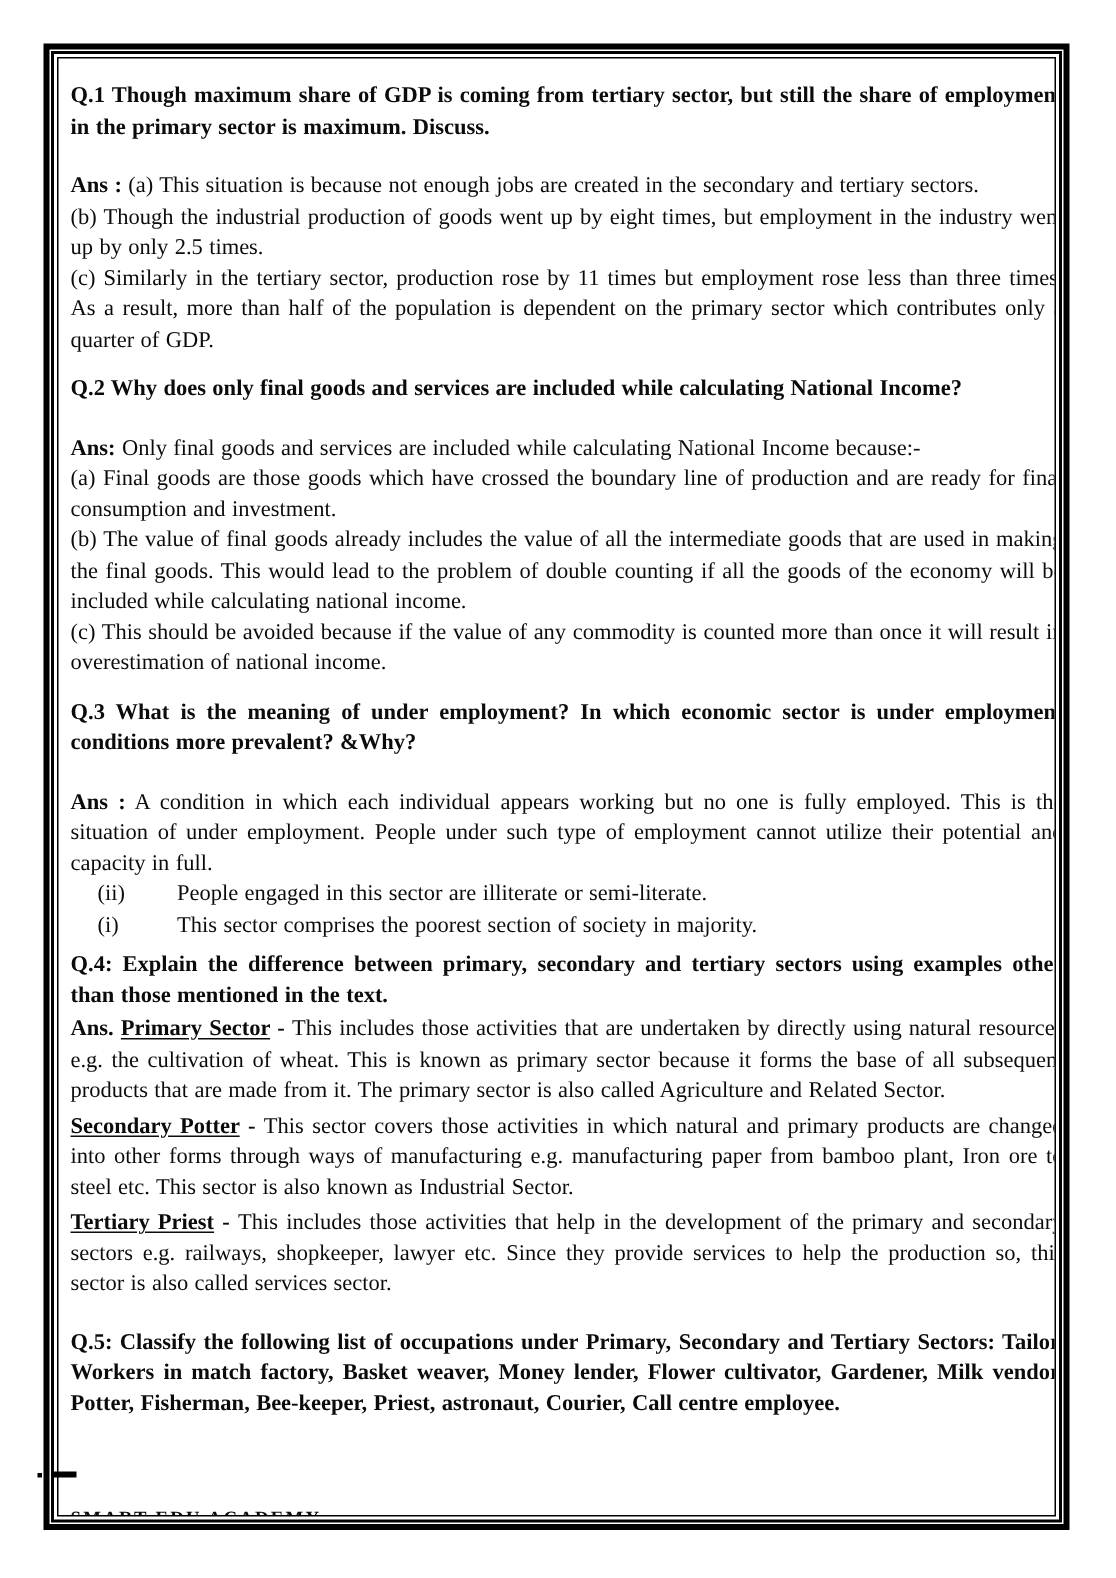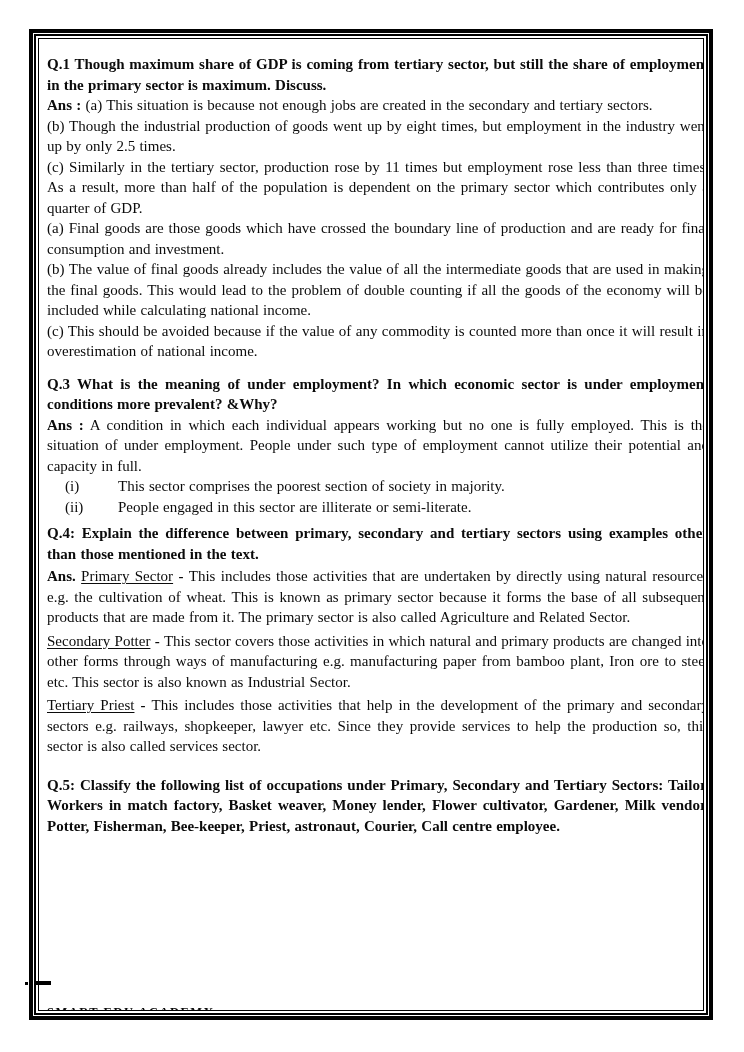--- a/index.html
+++ b/index.html
@@ -13,22 +13,22 @@
          border:4px solid #000;box-sizing:border-box}
   .frame-mid{position:absolute;inset:1px;border:2px solid #000}
   .frame-inner{position:absolute;inset:2px;border:1px solid #000}
   .content{position:absolute;inset:0;overflow:hidden}
   
   .doc{margin-left:8px;width:662px;font-size:15px;line-height:20.5px;
        text-align:justify;word-spacing:0.5px}
   p{margin:0;padding:0}
   .q{font-weight:bold}
   .b{font-weight:bold}
-  .bu{font-weight:normal;text-decoration:underline;text-underline-offset:2px}
-  .mt15{margin-top:15px}.mt19{}.mt18{margin-top:18px}
+  .bu{font-weight:bold;text-decoration:underline;text-underline-offset:2px}
+  .mt15{margin-top:15px}.mt19{margin-top:19px}.mt18{margin-top:18px}
   .mt12{margin-top:12px}
   .mt6{margin-top:6px}.mt3{margin-top:3px}
   .mt2{margin-top:2px}
   .li{padding-left:18px;text-align:left}
   .li .lbl{display:inline-block;width:53px}
   
   .footer-clip{position:absolute;left:8px;top:966px;width:240px;height:14px;
                overflow:hidden;font-weight:bold;font-size:12.5px;
                letter-spacing:1.5px;white-space:nowrap}
   .stray-dash{position:absolute;left:36px;top:981px;width:15px;height:4px;background:#000}
@@ -42,31 +42,33 @@
     <div class="frame-inner">
       <div class="content">
         <div class="doc">
 
           <p class="q mt15">Q.1 Though maximum share of GDP is coming from tertiary sector, but still the share of employment in the primary sector is maximum. Discuss.</p>
 
           <p class="mt19"><span class="b">Ans :</span><span> (a) This situation is because not enough jobs are created in the secondary and tertiary sectors.</span></p>
           <p>(b) Though the industrial production of goods went up by eight times, but employment in the industry went up by only 2.5 times.</p>
           <p>(c) Similarly in the tertiary sector, production rose by 11 times but employment rose less than three times. As a result, more than half of the population is dependent on the primary sector which contributes only a quarter of GDP.</p>
 
+          <p class="q mt12">Q.2 Why does only final goods and services are included while calculating National Income?</p>
 
+          <p class="mt19"><span class="b">Ans:</span><span> Only final goods and services are included while calculating National Income because:-</span></p>
           <p>(a) Final goods are those goods which have crossed the boundary line of production and are ready for final consumption and investment.</p>
           <p>(b) The value of final goods already includes the value of all the intermediate goods that are used in making the final goods. This would lead to the problem of double counting if all the goods of the economy will be included while calculating national income.</p>
           <p>(c) This should be avoided because if the value of any commodity is counted more than once it will result in overestimation of national income.</p>
 
           <p class="q mt12">Q.3 What is the meaning of under employment? In which economic sector is under employment conditions more prevalent? &amp;Why?</p>
 
           <p class="mt19"><span class="b">Ans :</span><span> A condition in which each individual appears working but no one is fully employed. This is the situation of under employment. People under such type of employment cannot utilize their potential and capacity in full.</span></p>
 
+          <p class="li"><span class="lbl">(ii)</span><span>People engaged in this sector are illiterate or semi-literate.</span></p>
           <p class="li"><span class="lbl">(i)</span><span>This sector comprises the poorest section of society in majority.</span></p>
-          <p class="li"><span class="lbl">(ii)</span><span>People engaged in this sector are illiterate or semi-literate.</span></p>
 
           <p class="q mt6">Q.4: Explain the difference between primary, secondary and tertiary sectors using examples other than those mentioned in the text.</p>
 
           <p class="mt2"><span class="b">Ans. </span><span class="bu">Primary Sector</span><span class="b"> - </span><span>This includes those activities that are undertaken by directly using natural resources e.g. the cultivation of wheat. This is known as primary sector because it forms the base of all subsequent products that are made from it. The primary sector is also called Agriculture and Related Sector.</span></p>
 
           <p class="mt3"><span class="bu">Secondary Potter</span><span class="b"> - </span><span>This sector covers those activities in which natural and primary products are changed into other forms through ways of manufacturing e.g. manufacturing paper from bamboo plant, Iron ore to steel etc. This sector is also known as Industrial Sector.</span></p>
 
           <p class="mt3"><span class="bu">Tertiary Priest</span><span class="b"> - </span><span>This includes those activities that help in the development of the primary and secondary sectors e.g. railways, shopkeeper, lawyer etc. Since they provide services to help the production so, this sector is also called services sector.</span></p>
 
           <p class="q mt18">Q.5: Classify the following list of occupations under Primary, Secondary and Tertiary Sectors: Tailor, Workers in match factory, Basket weaver, Money lender, Flower cultivator, Gardener, Milk vendor, Potter, Fisherman, Bee-keeper, Priest, astronaut, Courier, Call centre employee.</p>

